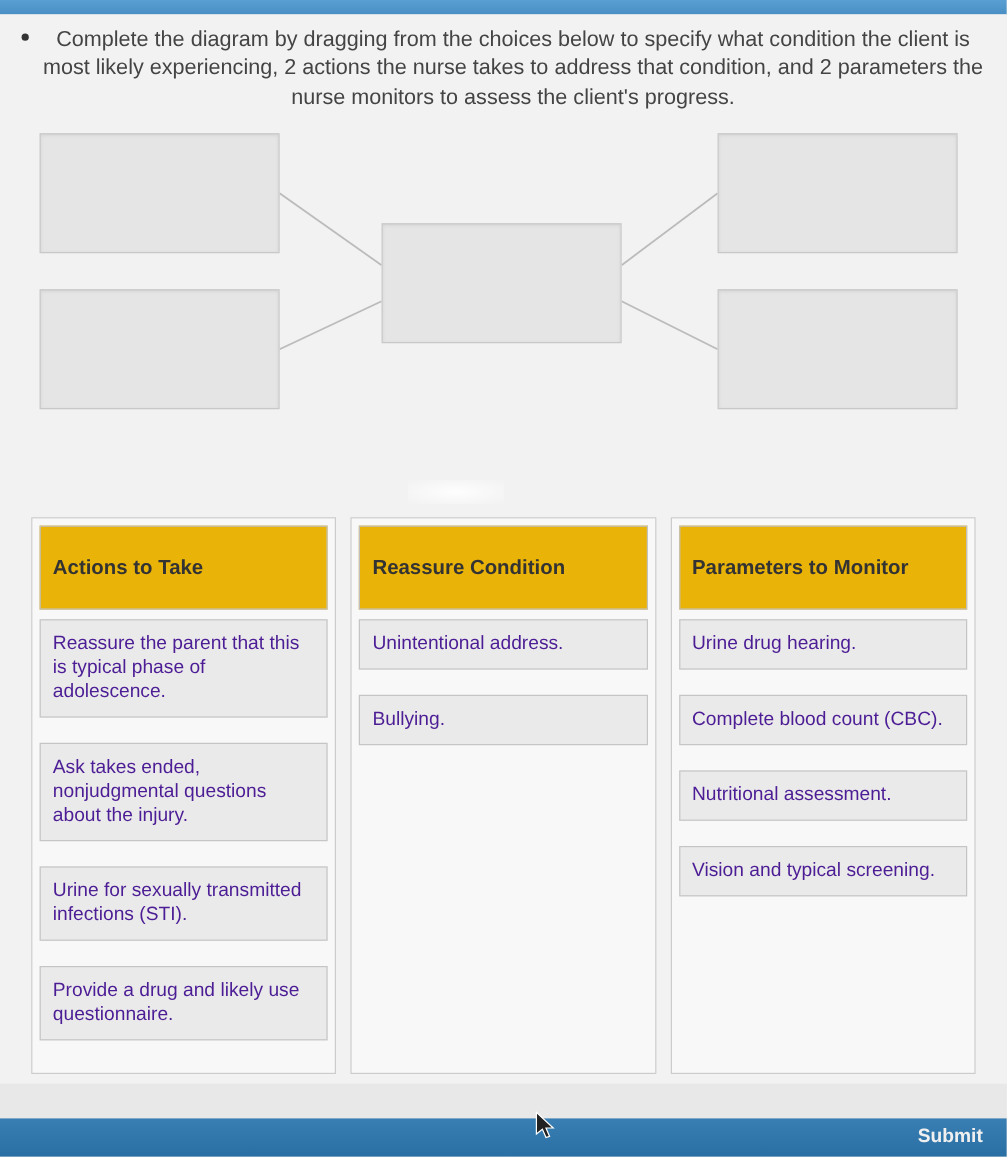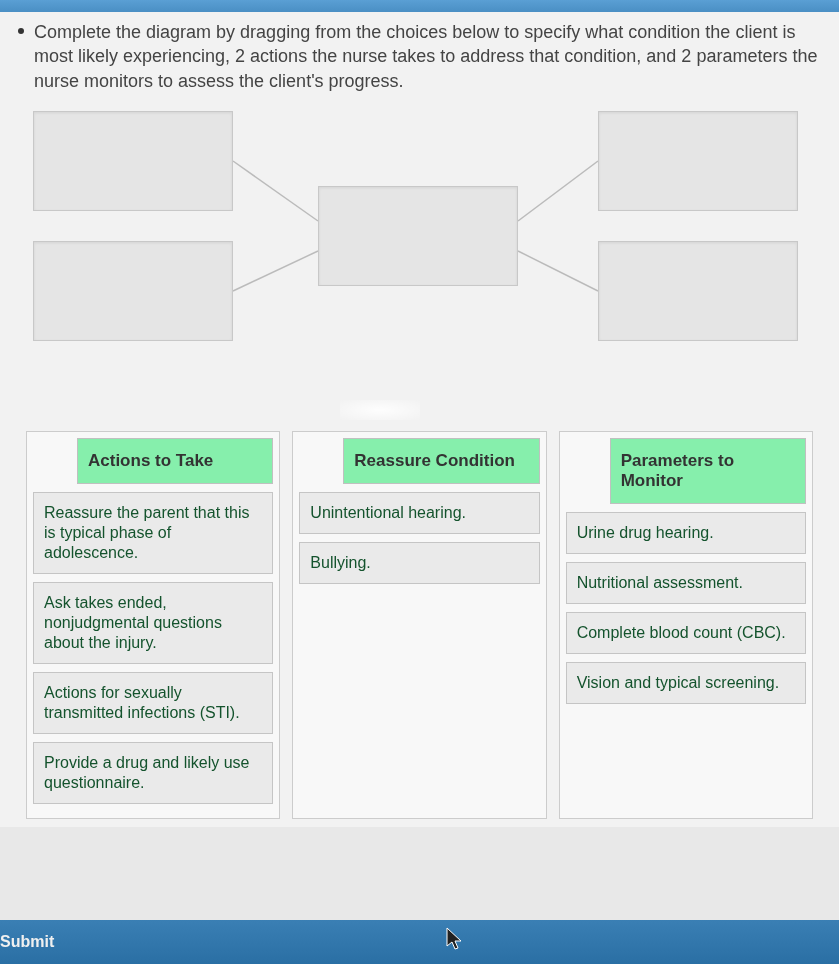--- a/index.html
+++ b/index.html
@@ -31,20 +31,21 @@
       background: #333;
       border-radius: 50%;
       margin-right: 10px;
       margin-top: 8px;
       flex-shrink: 0;
     }
     .instruction-text {
       font-size: 18px;
       line-height: 1.35;
       color: #444;
+      text-align: center;
     }
     .diagram-area {
       position: relative;
       height: 290px;
       margin-bottom: 30px;
     }
     .drop-target {
       position: absolute;
       background: #e5e5e5;
       border: 1px solid #c8c8c8;
@@ -65,49 +66,49 @@
       gap: 12px;
       padding: 0 8px;
     }
     .column {
       flex: 1;
       background: #f8f8f8;
       border: 1px solid #ccc;
       padding: 6px;
     }
     .column-header {
-      background: #86efac;
+      background: #eab308;
       border: 1px solid #c0c0c0;
-      padding: 12px 10px;
+      padding: 24px 10px;
       font-weight: bold;
       font-size: 17px;
       color: #333;
       margin-bottom: 8px;
-      margin-left: 44px;
     }
     .choice-item {
       background: #eaeaea;
       border: 1px solid #c5c5c5;
       padding: 10px;
-      margin-bottom: 8px;
+      margin-bottom: 21px;
       font-size: 16px;
-      color: #14532d;
+      color: #4c1d95;
       line-height: 1.25;
       cursor: grab;
     }
     .bottom-bar {
       position: absolute;
       bottom: 0;
       left: 0;
       right: 0;
-      height: 44px;
+      height: 32px;
       background: linear-gradient(to bottom, #3a7fb4, #2a6fa4);
       display: flex;
+      justify-content: flex-end;
       align-items: center;
-      padding-right: 8px;
+      padding-right: 20px;
     }
     .submit-label {
       color: #f0f0f0;
       font-size: 16px;
       font-weight: bold;
     }
     .cursor {
       position: absolute;
       bottom: 8px;
       left: 445px;
@@ -150,35 +151,35 @@
   </div>
 
   <div class="glare"></div>
 
   <div class="columns">
 
     <div class="column">
       <div class="column-header">Actions to Take</div>
       <div class="choice-item">Reassure the parent that this is typical phase of adolescence.</div>
       <div class="choice-item">Ask takes ended, nonjudgmental questions about the injury.</div>
-      <div class="choice-item">Actions for sexually transmitted infections (STI).</div>
+      <div class="choice-item">Urine for sexually transmitted infections (STI).</div>
       <div class="choice-item">Provide a drug and likely use questionnaire.</div>
     </div>
 
     <div class="column">
       <div class="column-header">Reassure Condition</div>
-      <div class="choice-item">Unintentional hearing.</div>
+      <div class="choice-item">Unintentional address.</div>
       <div class="choice-item">Bullying.</div>
     </div>
 
     <div class="column">
       <div class="column-header">Parameters to Monitor</div>
       <div class="choice-item">Urine drug hearing.</div>
+      <div class="choice-item">Complete blood count (CBC).</div>
       <div class="choice-item">Nutritional assessment.</div>
-      <div class="choice-item">Complete blood count (CBC).</div>
       <div class="choice-item">Vision and typical screening.</div>
     </div>
 
   </div>
 
 </div>
 
 <div class="cursor">
   <svg width="20" height="26" viewBox="0 0 20 26">
     <path d="M2 2 L2 20 L7 16 L10 23 L13 22 L10 15 L16 15 Z" fill="#222" stroke="#fff" stroke-width="1"></path>

